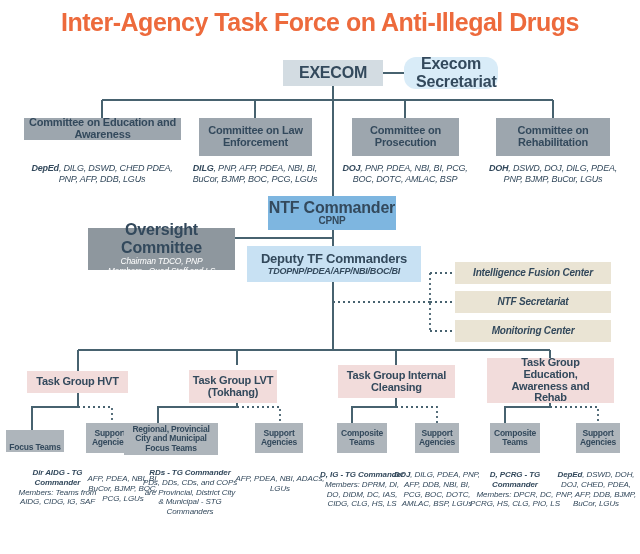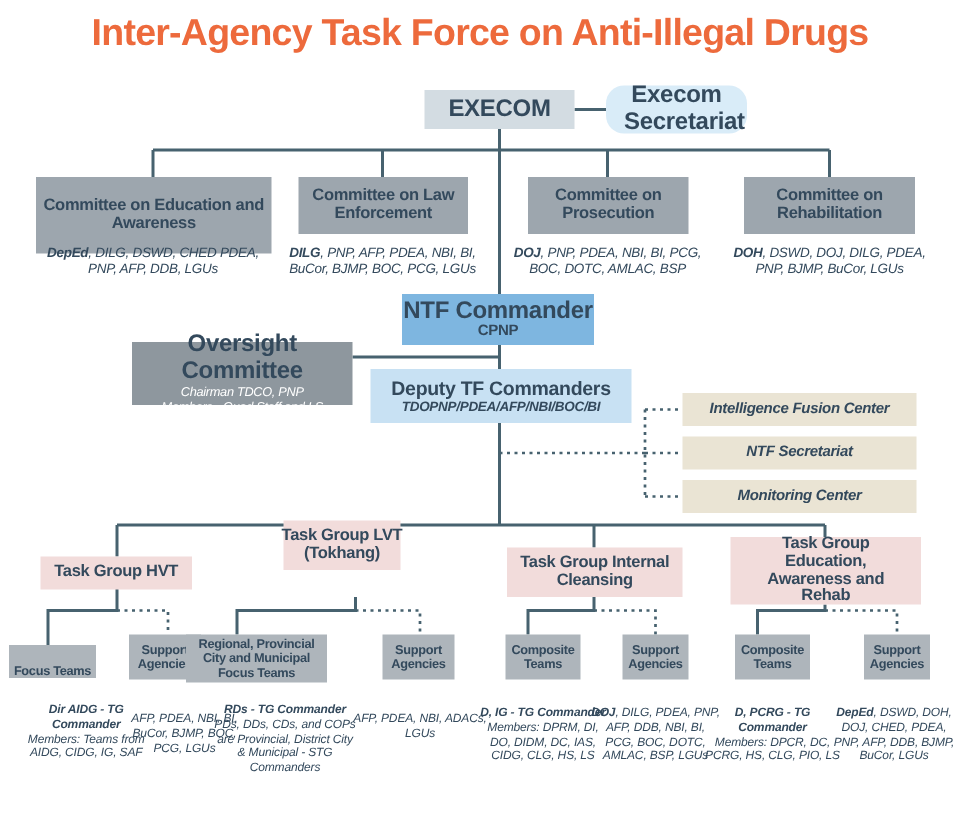--- a/index.html
+++ b/index.html
@@ -84,21 +84,21 @@
     </g>
   </svg>
 
   <div class="box steel b12" style="left:283px;top:60px;width:100px;height:26px;">
     <span>EXECOM</span>
   </div>
   <div class="box paleblue b12" style="left:404px;top:57px;width:94px;height:32px;border-radius:12px;">
     <span style="width:70px;line-height:1.1;">Execom Secretariat</span>
   </div>
 
-  <div class="box gray b11" style="left:24px;top:118px;width:157px;height:51px;">
+  <div class="box gray b11" style="left:24px;top:118px;width:157px;height:22px;">
     <span>Committee on Education and Awareness</span>
   </div>
   <div class="box gray b11" style="left:199px;top:118px;width:113px;height:38px;">
     <span>Committee on Law Enforcement</span>
   </div>
   <div class="box gray b11" style="left:352px;top:118px;width:107px;height:38px;">
     <span>Committee on Prosecution</span>
   </div>
   <div class="box gray b11" style="left:496px;top:118px;width:114px;height:38px;">
     <span>Committee on Rehabilitation</span>
@@ -131,21 +131,21 @@
   <div class="box beige" style="left:455px;top:291px;width:156px;height:22px;">
     <span class="lbl">NTF Secretariat</span>
   </div>
   <div class="box beige" style="left:455px;top:320px;width:156px;height:22px;">
     <span class="lbl">Monitoring Center</span>
   </div>
 
   <div class="box pink b11" style="left:27px;top:371px;width:101px;height:22px;">
     <span>Task Group HVT</span>
   </div>
-  <div class="box pink b11" style="left:189px;top:347px;width:78px;height:33px;">
+  <div class="box pink b11" style="left:189px;top:370px;width:88px;height:33px;">
     <span style="width:88px;">Task Group LVT (Tokhang)</span>
   </div>
   <div class="box pink b11" style="left:338px;top:365px;width:117px;height:33px;">
     <span style="width:100px;">Task Group Internal Cleansing</span>
   </div>
   <div class="box pink b11" style="left:487px;top:358px;width:127px;height:45px;">
     <span style="width:112px;">Task Group Education, Awareness and Rehab</span>
   </div>
 
   <div class="box gray2 b9" style="left:6px;top:430px;width:58px;height:22px;justify-content:flex-end;">

